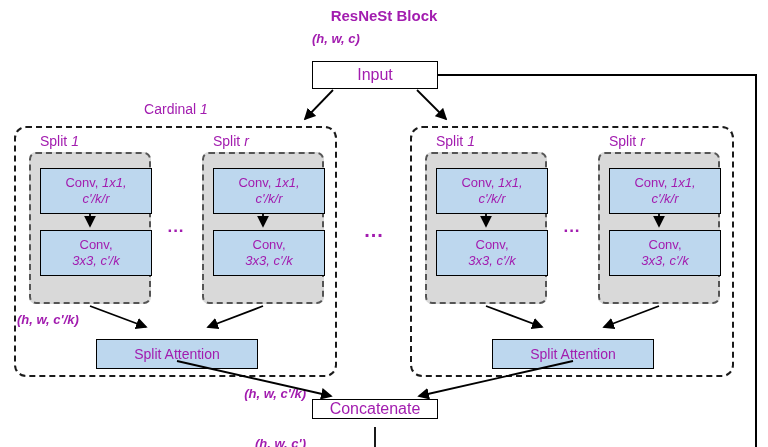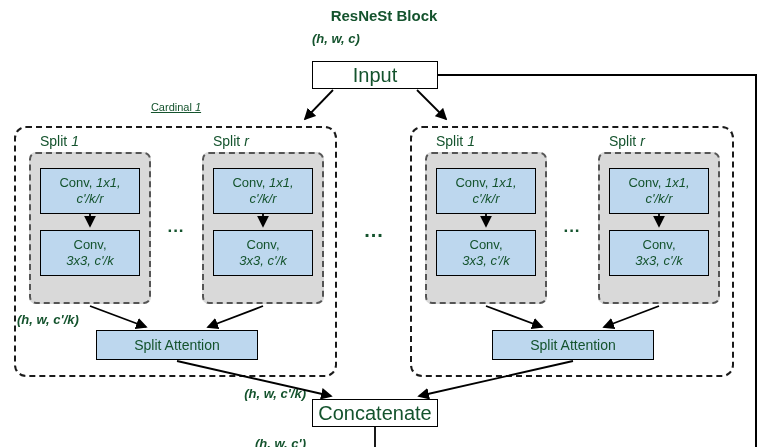--- a/index.html
+++ b/index.html
@@ -1,50 +1,50 @@
 <!DOCTYPE html>
 <html><head>
 <meta charset="utf-8">
 <style>
   html,body { margin:0; padding:0; background:#ffffff; }
   #canvas {
     position:relative; width:768px; height:447px; overflow:hidden;
-    background:#ffffff; font-family:"Liberation Sans", sans-serif; color:#14532d;
+    background:#ffffff; font-family:"Liberation Sans", sans-serif; color:#a21caf;
   }
   .abs { position:absolute; }
   .title { font-weight:bold; font-size:15px; text-align:center; }
   .shape-label { font-style:italic; font-weight:bold; font-size:13px; }
   .plain-box {
     position:absolute; background:#ffffff; border:1.6px solid #000;
     display:flex; align-items:center; justify-content:center;
-    font-size:20px; box-sizing:border-box; z-index:2;
+    font-size:16px; box-sizing:border-box; z-index:2;
   }
   .cardinal {
     position:absolute; border:2px dashed #1a1a1a; border-radius:12px;
     box-sizing:border-box; z-index:1;
   }
-  .cardinal-label { font-size:11px; text-align:center; z-index:2;text-decoration:underline; }
+  .cardinal-label { font-size:14px; text-align:center; z-index:2; }
   .split-label { font-size:14px; text-align:left; z-index:2; }
   .it { font-style:italic; }
   .split-box {
     position:absolute; width:122px; height:152px; background:#d9d9d9;
     border:2px dashed #555; border-radius:7px; box-sizing:border-box; z-index:2;
   }
   .conv-box {
-    position:absolute; left:9px; width:100px; height:46px; background:#bdd7ee;
+    position:absolute; left:9px; width:112px; height:46px; background:#bdd7ee;
     border:1.6px solid #000; box-sizing:border-box;
     display:flex; align-items:center; justify-content:center; text-align:center;
     font-size:13px; line-height:1.25;
   }
   .conv1 { top:14px; }
   .conv2 { top:76px; }
   .attention-box {
     position:absolute; width:162px; height:30px; background:#bdd7ee;
     border:1.6px solid #000; box-sizing:border-box;
-    display:flex; align-items:center; justify-content:center; font-size:14px; z-index:2;
+    display:flex; align-items:center; justify-content:center; font-size:14px; z-index:2;margin-top:9px;
   }
   .dots { font-weight:bold; font-size:17px; text-align:center; z-index:2; letter-spacing:1px; }
   .dots-big { font-size:20px; }
   svg.overlay { position:absolute; left:0; top:0; z-index:4; pointer-events:none; }
   .ln { stroke:#000; stroke-width:1.8; fill:none; }
   .thick { stroke-width:2px; }
   #ah path { fill:#000; }
 </style>
 </head>
 <body>
@@ -119,21 +119,21 @@
   <div class="abs shape-label" style="left:17px; top:312px; width:110px;">(h, w, c'/k)</div>
 
   <div class="attention-box" style="left:96px; top:330px;">
     <span>Split Attention</span>
   </div>
   <div class="attention-box" style="left:492px; top:330px;">
     <span>Split Attention</span>
   </div>
 
   <div class="abs shape-label" style="left:196px; width:110px; top:386px; text-align:right;">(h, w, c'/k)</div>
-  <div class="plain-box" style="left:312px; top:399px; width:126px; height:28px;">
+  <div class="plain-box" style="left:312px; top:399px; width:126px; height:20px;">
     <span>Concatenate</span>
   </div>
   <div class="abs shape-label" style="left:196px; width:110px; top:436px; text-align:right;">(h, w, c')</div>
 
   <svg class="overlay" width="768" height="447" viewBox="0 0 768 447">
     <defs>
       <marker id="ah" viewBox="0 0 10 10" refX="8.5" refY="5" markerWidth="6.5" markerHeight="6.5" orient="auto-start-reverse">
         <path d="M0,0 L10,5 L0,10 z"></path>
       </marker>
     </defs>

